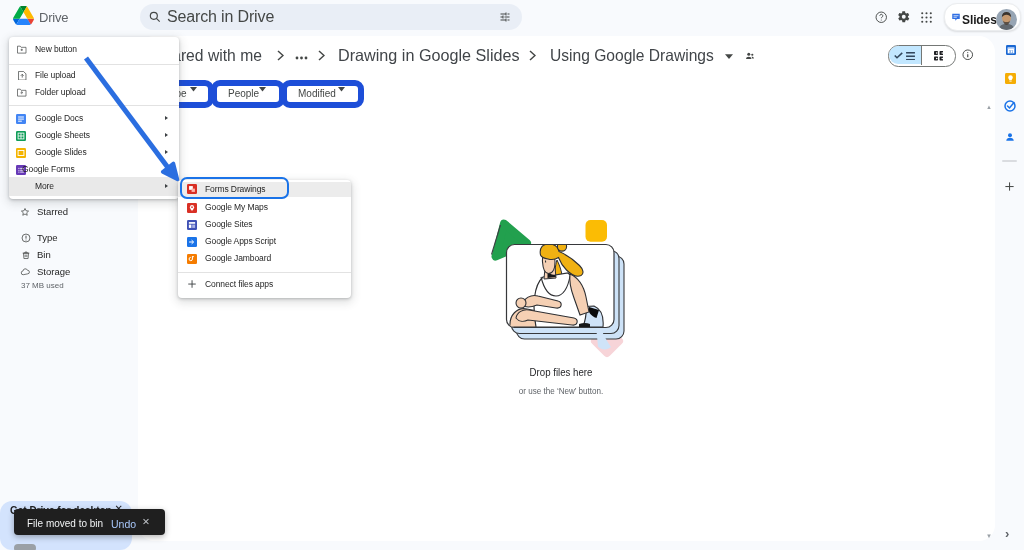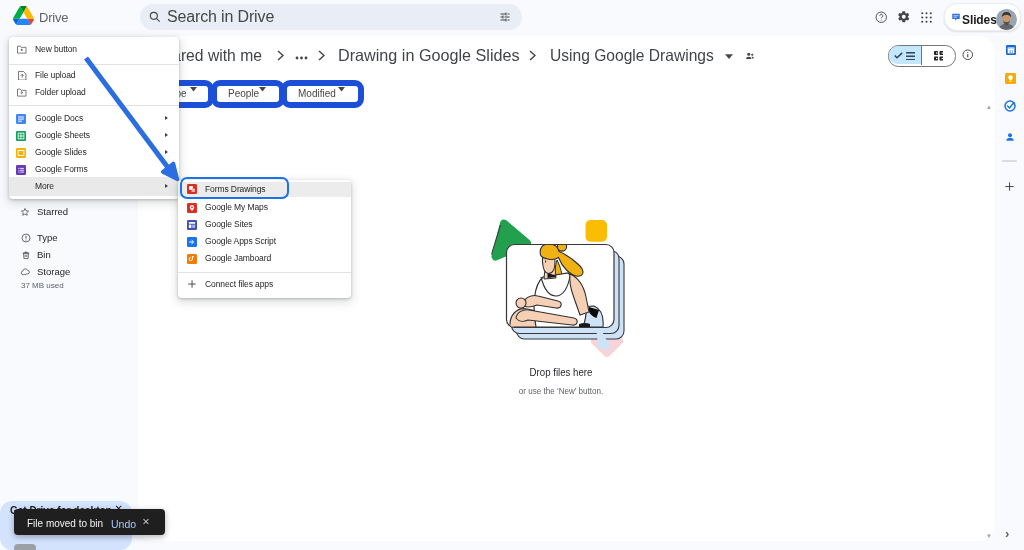--- a/index.html
+++ b/index.html
@@ -291,21 +291,21 @@
 <div class="arr" style="left:164.5px;top:150px;z-index:42"></div>
 <svg class="abs" style="left:16px;top:164.5px;z-index:42" width="10" height="10" viewBox="0 0 24 24">
     <rect width="24" height="24" rx="3" fill="#673ab7"></rect>
     <circle cx="7" cy="8" r="1.4" fill="#fff"></circle>
     <rect x="10" y="7" width="9" height="2" fill="#fff"></rect>
     <circle cx="7" cy="12.5" r="1.4" fill="#fff"></circle>
     <rect x="10" y="11.5" width="9" height="2" fill="#fff"></rect>
     <circle cx="7" cy="17" r="1.4" fill="#fff"></circle>
     <rect x="10" y="16" width="9" height="2" fill="#fff"></rect>
   </svg>
-<div class="mi" style="left:35px;top:164px;z-index:42">Google Forms</div>
+<div class="mi" style="left:22px;top:164px;z-index:42">Google Forms</div>
 <div class="arr" style="left:164.5px;top:167px;z-index:42"></div>
 <div class="mi" style="left:35px;top:180.5px;z-index:42">More</div>
 <div class="arr" style="left:164.5px;top:183.5px;z-index:42"></div>
 
 <div class="menu" style="left:178px;top:179.5px;width:173px;height:118px;z-index:45"></div>
 <div class="abs" style="left:178px;top:181.5px;width:173px;height:15px;background:#ececec;z-index:46"></div>
 <div class="abs" style="left:180px;top:176.5px;width:105px;height:18px;border:2px solid #1a73e8;border-radius:7px;z-index:48"></div>
 <svg class="abs" style="left:186.5px;top:184px;z-index:47" width="10" height="10" viewBox="0 0 24 24">
     <rect width="24" height="24" rx="3" fill="#d93025"></rect>
     <rect x="5" y="5" width="9" height="9" fill="#fff"></rect>

